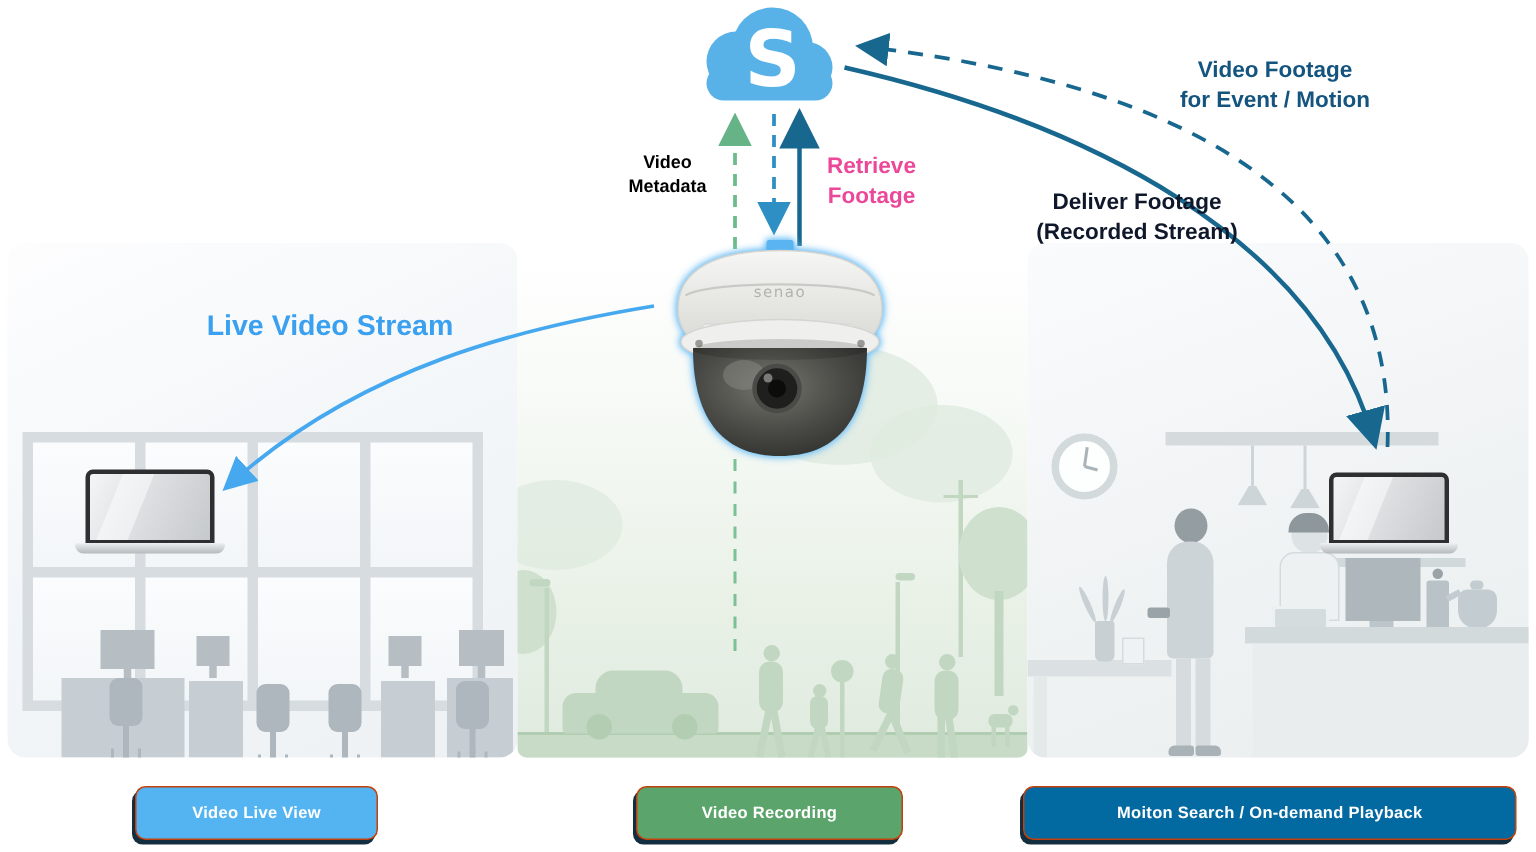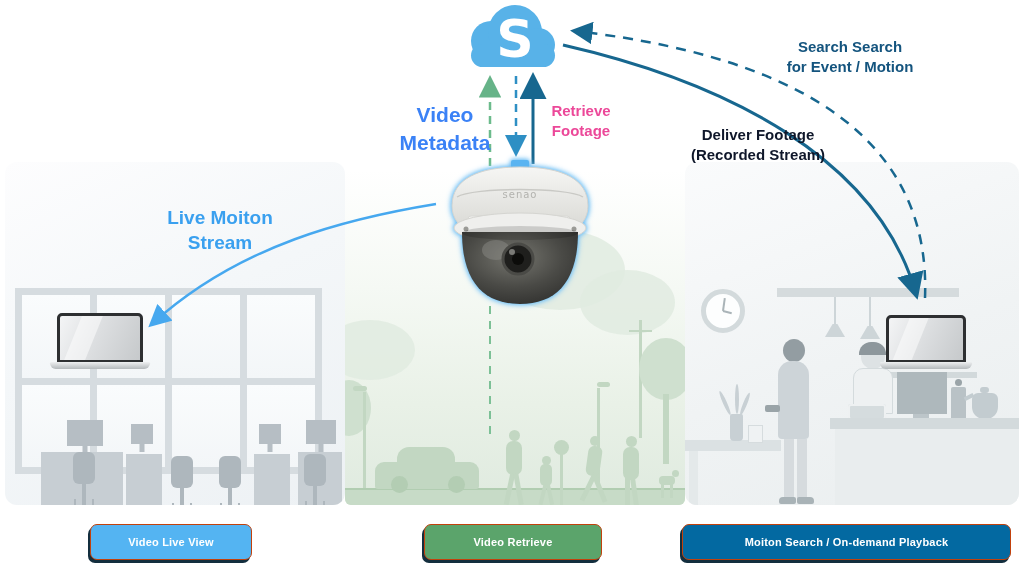--- a/index.html
+++ b/index.html
@@ -44,21 +44,21 @@
     border:5px solid #d3dadc;background:#fdfefe;}
   .clock::before{content:"";position:absolute;left:16px;top:4px;width:2px;height:13px;background:#aab4b8;transform-origin:bottom;transform:rotate(8deg);}
   .clock::after{content:"";position:absolute;left:16px;top:8px;width:2px;height:9px;background:#aab4b8;transform-origin:bottom;transform:rotate(105deg);}
   .store-item{position:absolute;background:#ccd4d7;}
   .shade{position:absolute;width:20px;height:13px;background:#cdd5d8;
     clip-path:polygon(38% 0,62% 0,100% 100%,0 100%);}
   .cord{position:absolute;width:2px;background:#cdd5d8;}
   
   .lbl{position:absolute;z-index:6;font-weight:700;white-space:pre-line;text-align:center;line-height:1.32;}
   .lbl-live{left:135px;top:205px;width:170px;font-size:19px;color:#3aa0ef;}
-  .lbl-meta{left:395px;top:101px;width:100px;font-size:21px;color:#3b82f6;}
+  .lbl-meta{left:395px;top:101px;width:100px;font-size:12px;color:#000000;}
   .lbl-retrieve{left:538px;top:101px;width:86px;font-size:15px;color:#ec4899;}
   .lbl-search{left:765px;top:37px;width:170px;font-size:15px;color:#14547e;}
   .lbl-deliver{left:670px;top:125px;width:176px;font-size:15px;color:#0f172a;}
   
   .btn{position:absolute;top:524px;height:34px;z-index:6;border-radius:7px;color:#fff;
     font-weight:700;font-size:11px;letter-spacing:.2px;display:flex;align-items:center;justify-content:center;
     border:1px solid #c2410c;box-shadow:-2px 3px 0 #132e3e;cursor:pointer;}
   .btn-live{left:90px;width:160px;background:#54b4f2;}
   .btn-rec{left:424px;width:176px;background:#5ba46b;}
   .btn-search{left:682px;width:327px;background:#175170;}
@@ -238,27 +238,27 @@
       <circle cx="574" cy="229" r="2.5" fill="#9a9a96"></circle>
       <path d="M462,232 C462,282 484,304 520,304 C556,304 578,282 578,232 Z" fill="url(#domeGrad)"></path>
       <ellipse cx="520" cy="233" rx="58" ry="7" fill="#000000" opacity="0.15"></ellipse>
       <ellipse cx="496" cy="250" rx="14" ry="10" fill="#8e8e8a" opacity="0.45"></ellipse>
       <circle cx="518" cy="259" r="15" fill="#1f1f1d" stroke="#4a4a46" stroke-width="3"></circle>
       <circle cx="518" cy="259" r="6" fill="#0c0c0a"></circle>
       <circle cx="512" cy="252" r="3" fill="#7a7a76"></circle>
     </g>
   </svg>
 
-  <div class="lbl lbl-live">Live Moiton Stream</div>
+  <div class="lbl lbl-live">Live Video Stream</div>
   <div class="lbl lbl-meta">Video
 Metadata</div>
   <div class="lbl lbl-retrieve">Retrieve
 Footage</div>
-  <div class="lbl lbl-search">Search Search
+  <div class="lbl lbl-search">Video Footage
 for Event / Motion</div>
   <div class="lbl lbl-deliver">Deliver Footage
 (Recorded Stream)</div>
 
   <div class="btn btn-live" style="background: rgb(84, 180, 242);">Video Live View</div>
-  <div class="btn btn-rec" style="background: rgb(91, 164, 107);">Video Retrieve</div>
+  <div class="btn btn-rec" style="background: rgb(91, 164, 107);">Video Recording</div>
   <div class="btn btn-search" style="background: #0369a1;">Moiton Search / On-demand Playback</div>
 
 </div>
 
 </body></html>

